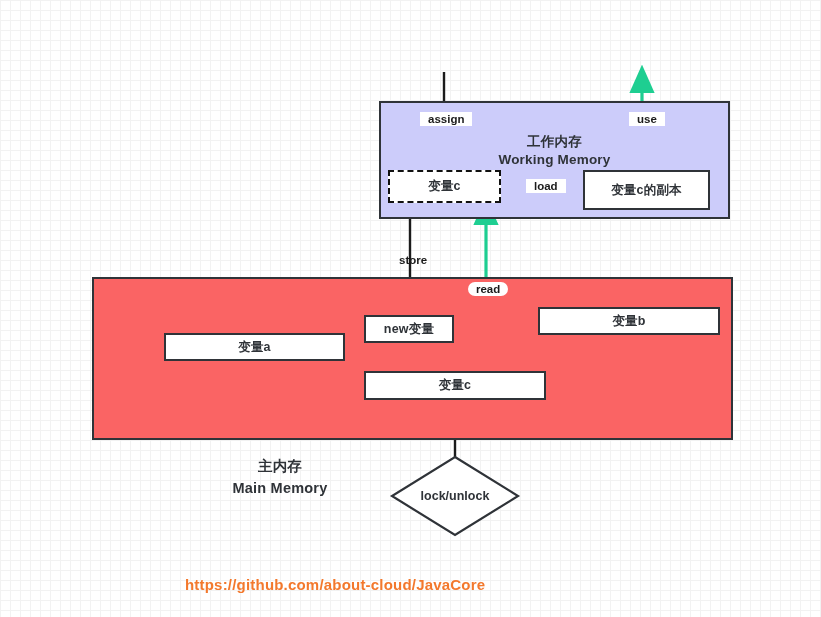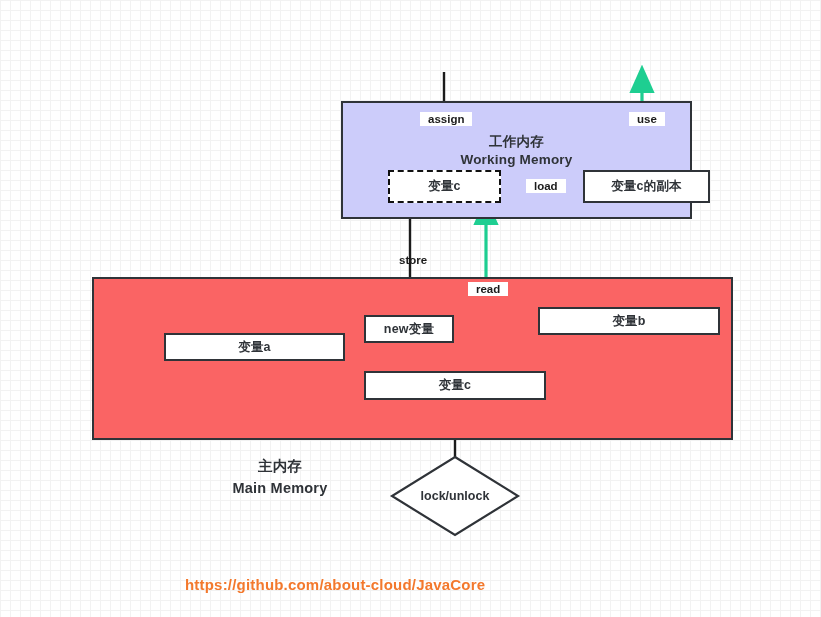--- a/index.html
+++ b/index.html
@@ -28,36 +28,36 @@
     color:#2f3338;
     font-weight:bold;
     letter-spacing:.2px;
   }
   .thread-box{
     left:359px;top:24px;width:351px;height:48px;
     background:#fcd2ff;border:2px solid #2f3338;
     font-size:13.5px;
   }
   .working-memory{
-    left:341px;top:101px;width:351px;height:118px;
+    left:379px;top:101px;width:351px;height:118px;
     background:#ccccfa;border:2px solid #2f3338;
     display:block;
   }
   .wm-title{
     position:absolute;left:0;top:30px;width:100%;
     text-align:center;line-height:18px;
     color:#2f3338;font-weight:bold;font-size:13.5px;
   }
   .var-c-dashed{
     left:388px;top:170px;width:113px;height:33px;
     background:#ffffff;border:2px dashed #111111;
     font-size:12.5px;
   }
   .var-c-copy{
-    left:583px;top:170px;width:127px;height:33px;
+    left:583px;top:170px;width:127px;height:40px;
     background:#ffffff;border:2px solid #2f3338;
     font-size:12.5px;
   }
   .main-memory{
     left:92px;top:277px;width:641px;height:163px;
     background:#fa6464;border:2px solid #2f3338;
   }
   .var-a{
     left:164px;top:333px;width:181px;height:28px;
     background:#ffffff;border:2px solid #2f3338;font-size:12.5px;text-align:center;
@@ -170,17 +170,17 @@
   </div>
 
   <div class="edge-label" style="left:420px;top:112px;">assign</div>
 
   <div class="edge-label" style="left:526px;top:179px;">load</div>
 
   <div class="edge-label" style="left:629px;top:112px;">use</div>
 
   <div class="edge-label nobg" style="left:391px;top:253px;">store</div>
 
-  <div class="edge-label" style="left:468px;top:282px;">read</div>
+  <div class="edge-label" style="left:468px;top:282px;border-radius:7px;">read</div>
 
   <div class="node url">https://github.com/about-cloud/JavaCore</div>
 
 </div>
 
 </body></html>

